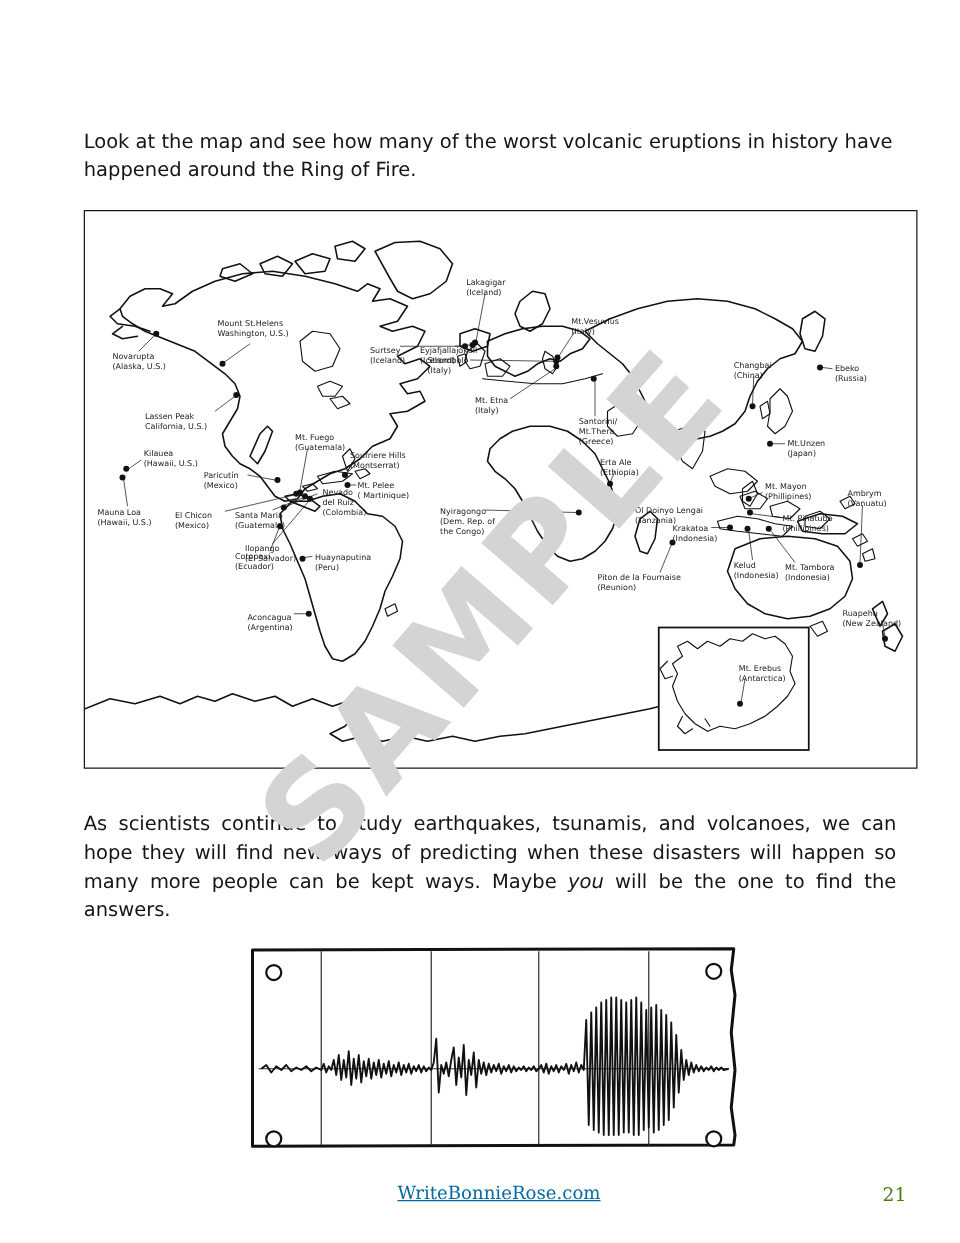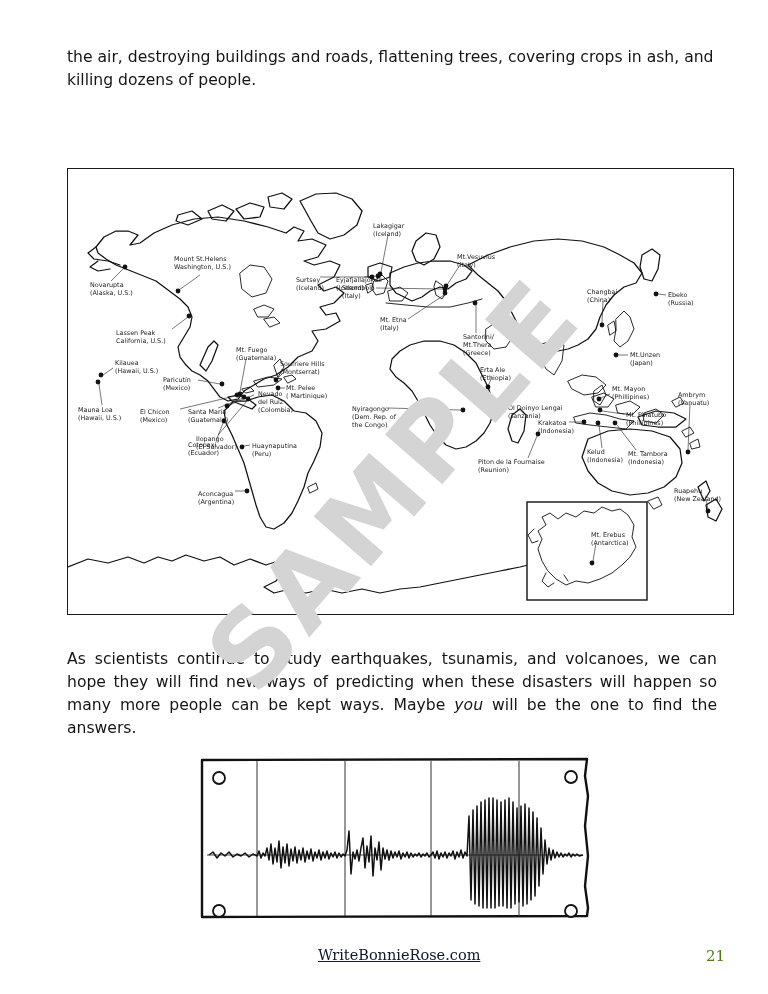--- a/index.html
+++ b/index.html
@@ -90,21 +90,21 @@
   }
   #seismo-svg { display: block; width: 100%; height: 100%; }
 
   
   #footer-link {
     position: absolute;
     left: 318px;
     top: 947px;
     font-family: "DejaVu Serif", serif;
     font-size: 14.5px;
-    color: #0f172a;
+    color: #0369a1;
     text-decoration: underline;
     cursor: pointer;
   }
   #page-number {
     position: absolute;
     left: 706px;
     top: 947px;
     font-family: "DejaVu Serif", serif;
     font-size: 15px;
     color: #4d7c0f;
@@ -140,22 +140,22 @@
     fill: #ffffff;
     stroke: #111111;
     stroke-width: 1.4;
   }
 </style>
 </head>
 <body>
 
 <div class="page">
 
-  <div class="para" id="para-intro">the air, destroying buildings and roads, flattening trees, covering crops in ash, and killing dozens of people.</div>
-
+
+  <div class="para" id="para-lookmap">Look at the map and see how many of the worst volcanic eruptions in history have happened around the Ring of Fire.</div>
 
   <div id="map-figure">
     <svg id="map-svg" viewBox="0 0 665 445" preserveAspectRatio="none">
 
       <g>
 
         <path class="coast" d="M232 32 L248 25 L268 24 L284 30 L294 42 L289 56 L276 66 L262 70 L250 64 L243 52 Z"></path>
 
         <path class="coast" d="M168 40 L182 34 L196 38 L192 48 L176 50 Z"></path>
         <path class="coast" d="M200 28 L214 24 L224 30 L216 40 L202 38 Z"></path>

